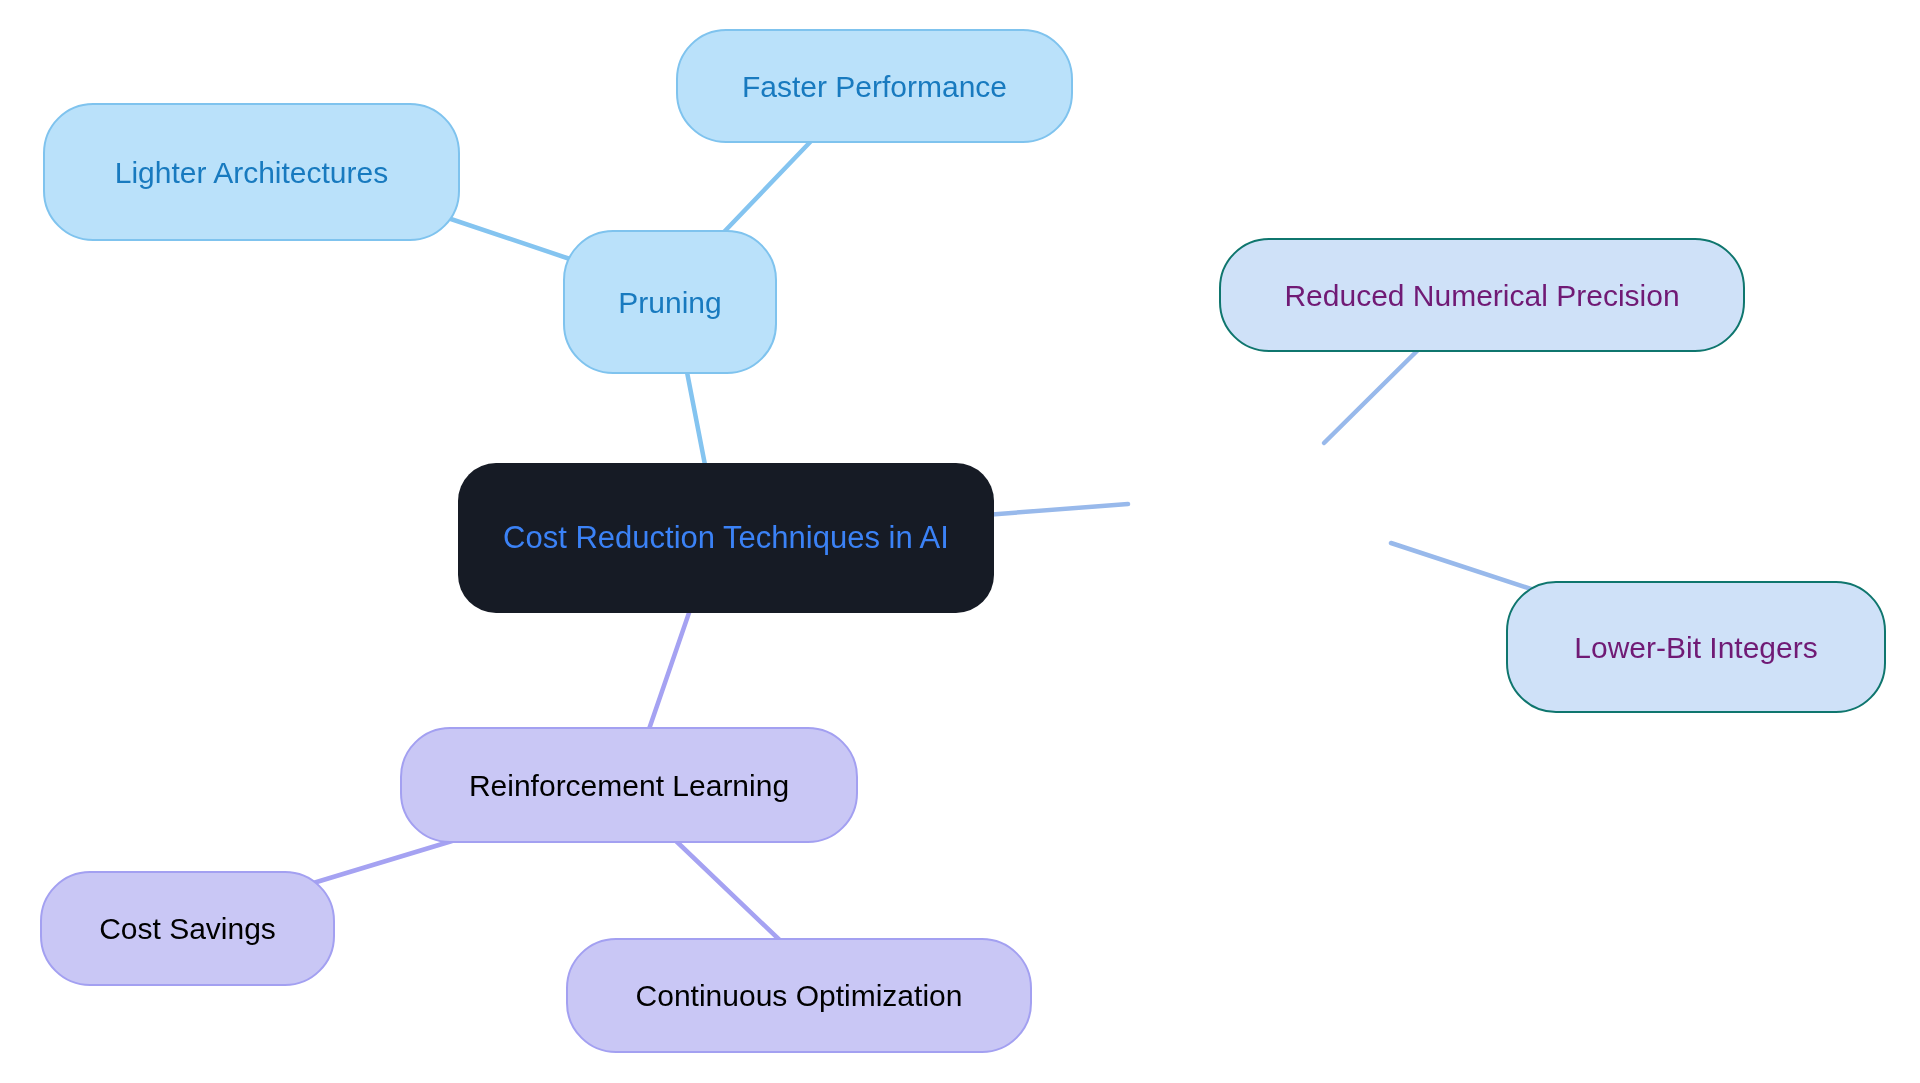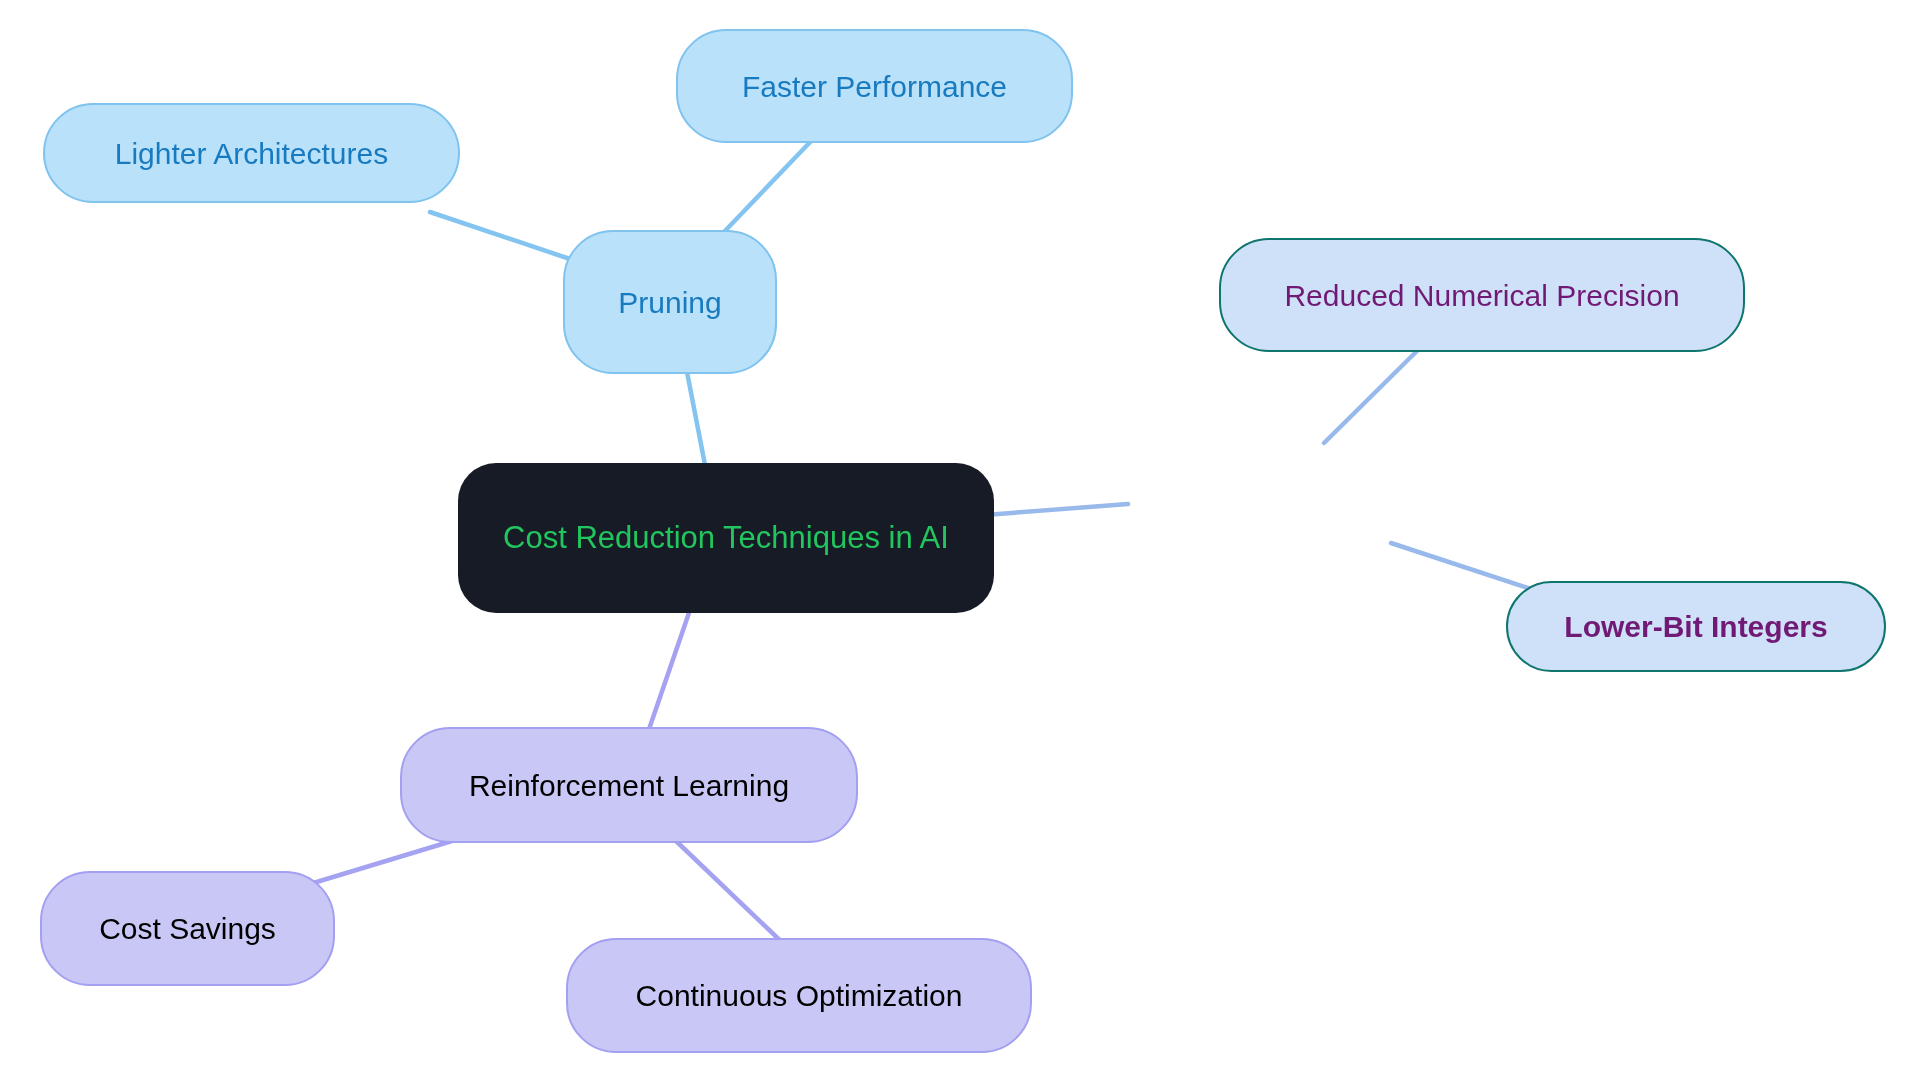--- a/index.html
+++ b/index.html
@@ -35,21 +35,21 @@
     text-align: right;
     box-sizing: border-box;
     border-radius: 50px;
     font-size: 30px;
     font-weight: 400;
     line-height: 1.3;
     white-space: nowrap;
   }
   .node.root {
     background: #161b25;
-    color: #22c55e;
+    color: #3b82f6;
     border-radius: 38px;
     font-size: 31px;
     white-space: normal;
     padding: 0 38px;
   }
   .node.b1 {
     background: #bae1fa;
     border: 2px solid #7fc3ee;
     color: #187abf;
   }
@@ -82,34 +82,34 @@
   </svg>
 
   <div class="node root" style="left:458px; top:463px; width:536px; height:150px;">
     <span>Cost Reduction Techniques in AI</span>
   </div>
 
   <div class="node b1" style="left:563px; top:230px; width:214px; height:144px;">
     <span>Pruning</span>
   </div>
 
-  <div class="node b1" style="left:43px; top:103px; width:417px; height:100px;">
+  <div class="node b1" style="left:43px; top:103px; width:417px; height:138px;">
     <span>Lighter Architectures</span>
   </div>
 
   <div class="node b1" style="left:676px; top:29px; width:397px; height:114px;">
     <span>Faster Performance</span>
   </div>
 
 
   <div class="node b2" style="left:1219px; top:238px; width:526px; height:114px;">
     <span>Reduced Numerical Precision</span>
   </div>
 
-  <div class="node b2" style="left:1506px; top:581px; width:380px; height:91px;font-weight:bold;">
+  <div class="node b2" style="left:1506px; top:581px; width:380px; height:132px;">
     <span>Lower-Bit Integers</span>
   </div>
 
   <div class="node b3" style="left:400px; top:727px; width:458px; height:116px;">
     <span>Reinforcement Learning</span>
   </div>
 
   <div class="node b3" style="left:40px; top:871px; width:295px; height:115px;">
     <span>Cost Savings</span>
   </div>

